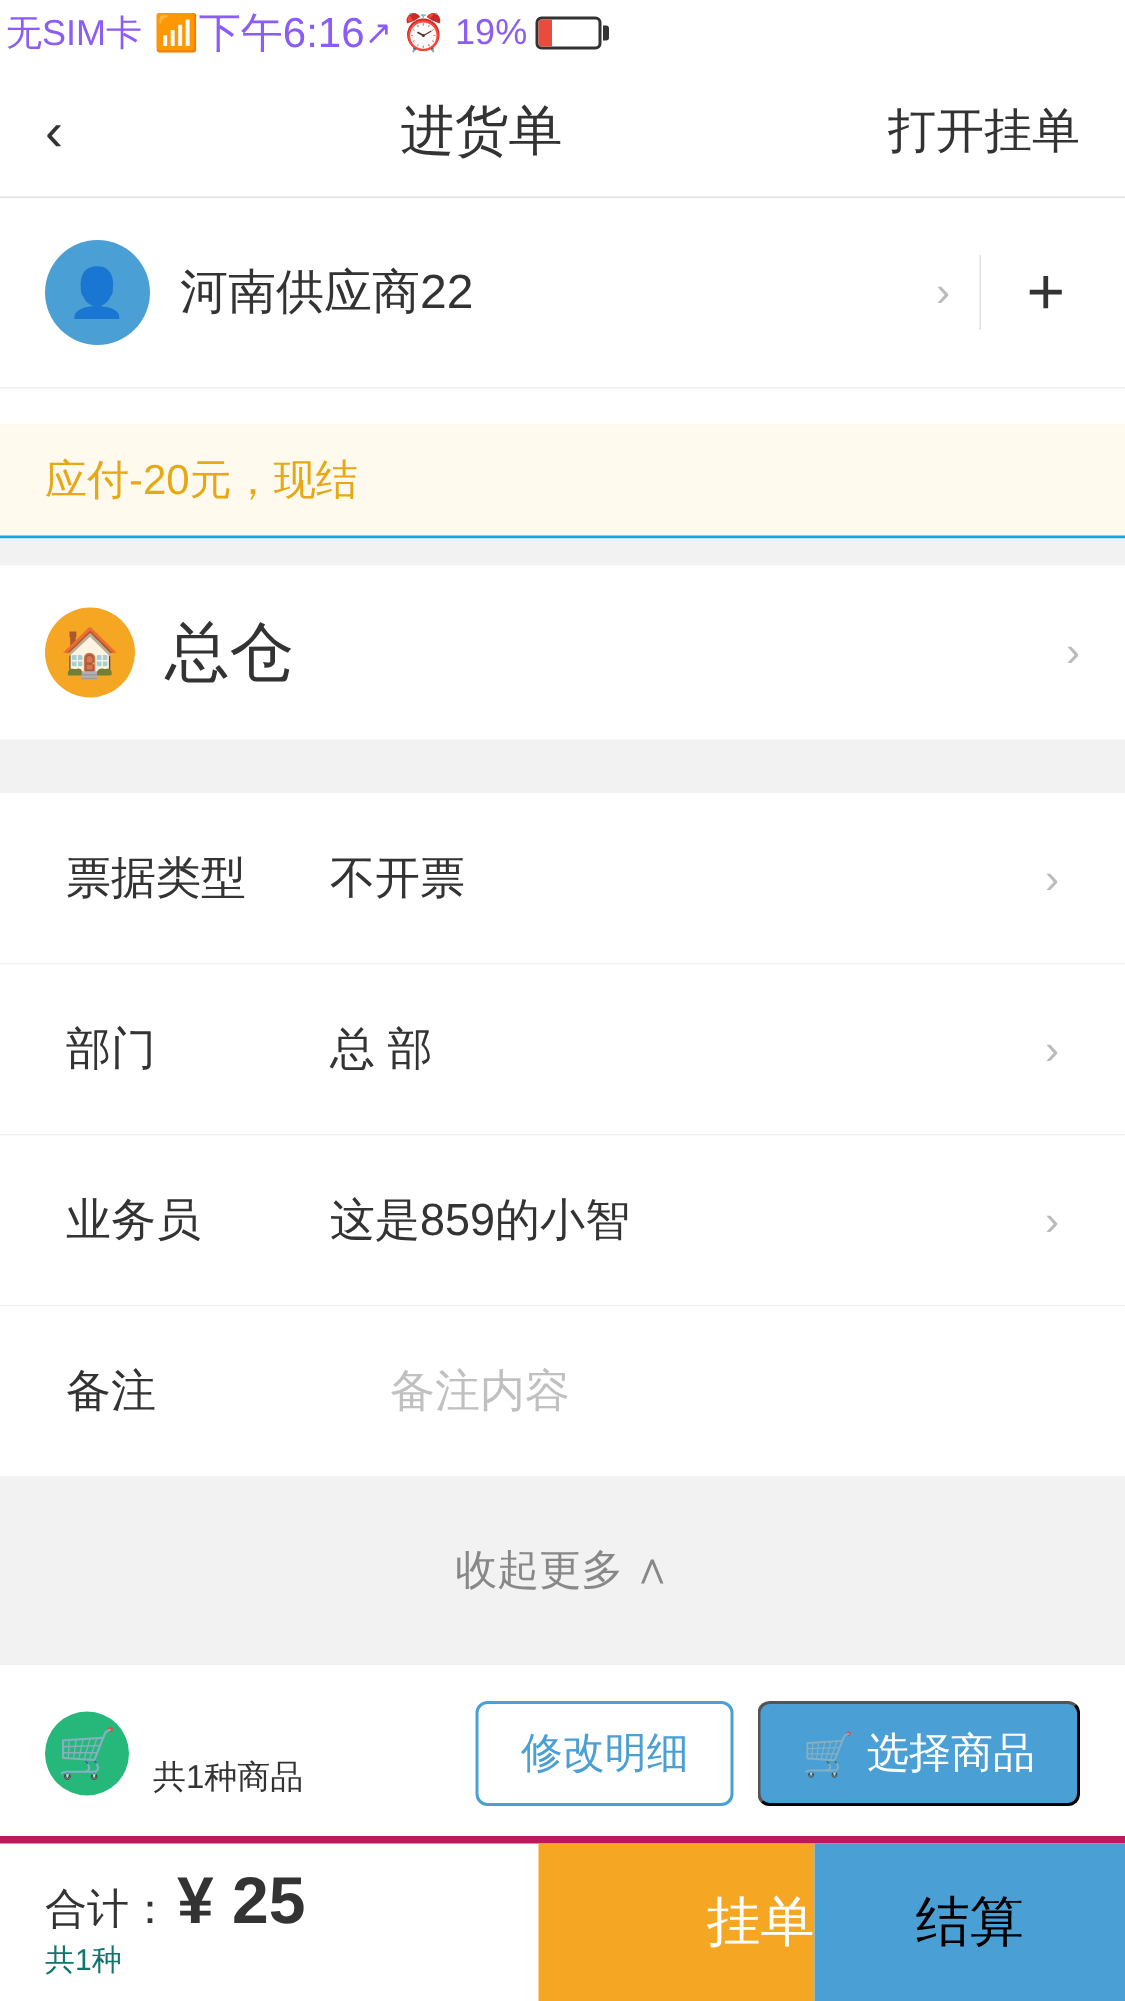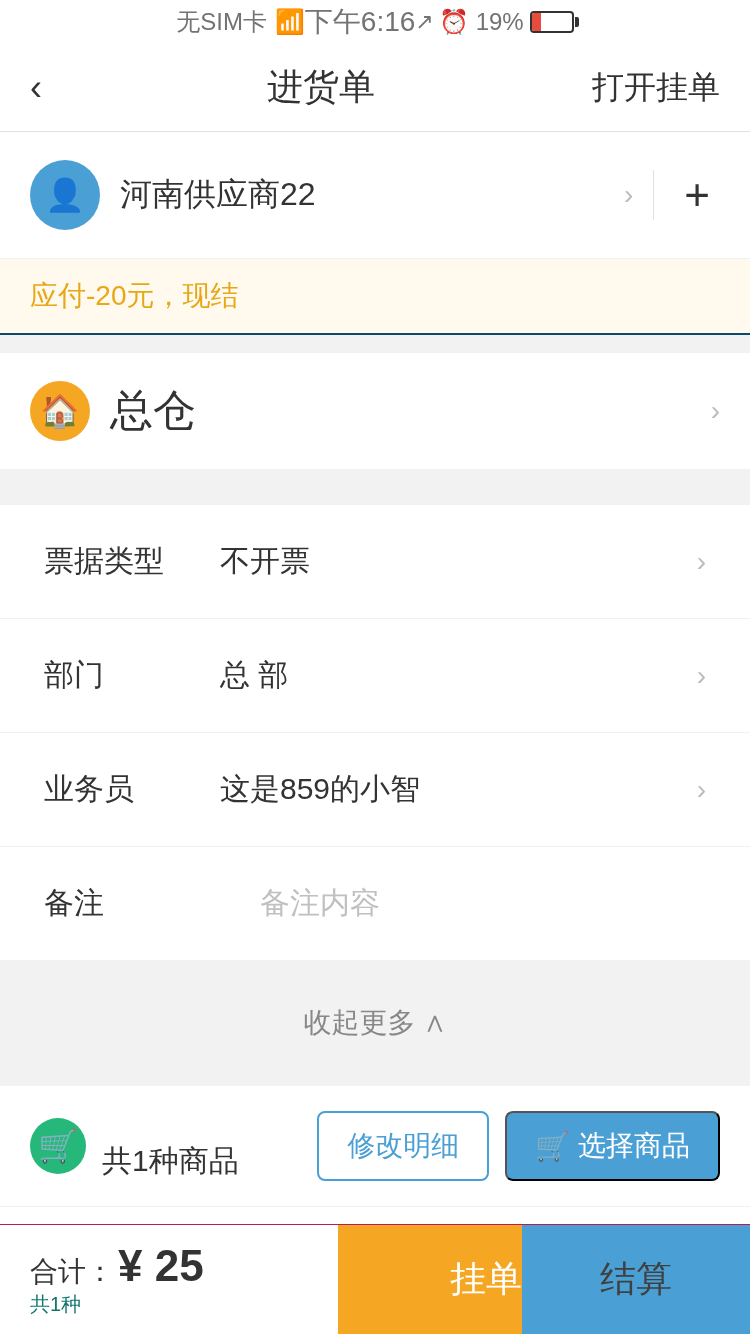--- a/index.html
+++ b/index.html
@@ -14,24 +14,24 @@
       position: relative;
       overflow-x: hidden;
     }
 
     
     .status-bar {
       height: 44px;
       background: #fff;
       display: flex;
       align-items: center;
-      justify-content: center;
-      padding: 0 20px;
+      justify-content: flex-start;
+      padding: 0 4px;
       font-size: 24px;
-      color: #737373;
+      color: #8b5cf6;
     }
     .status-left { display: flex; align-items: center; gap: 8px; }
     .status-center { font-size: 28px; font-weight: 500; }
     .status-right { display: flex; align-items: center; gap: 6px; font-size: 24px; }
     .battery-icon {
       width: 44px; height: 22px; border: 2px solid #333; border-radius: 4px; position: relative; display: inline-flex; align-items: center;
     }
     .battery-icon::after {
       content: ''; position: absolute; right: -7px; top: 50%; transform: translateY(-50%);
       width: 4px; height: 10px; background: #333; border-radius: 0 2px 2px 0;
@@ -89,21 +89,22 @@
     .add-btn {
       font-size: 44px; color: #333; cursor: pointer; padding: 0 10px;
     }
 
     
     .notice-bar {
       background: #fff9ee;
       padding: 18px 30px;
       font-size: 28px;
       color: #e6a817;
-      border-bottom: 2px solid #0c4a6e;
+      border-bottom: 2px solid #0ea5e9;
+      margin-top: 24px;
     }
 
     
     .row-item {
       display: flex;
       align-items: center;
       padding: 28px 30px;
       background: #fff;
       border-bottom: 1px solid #f0f0f0;
       cursor: pointer;
@@ -147,21 +148,21 @@
       align-items: center;
       padding: 24px 30px;
       background: #fff;
       border-bottom: 1px solid #f0f0f0;
     }
     .products-icon {
       width: 56px; height: 56px; border-radius: 50%; background: #26b87a;
       display: flex; align-items: center; justify-content: center;
       margin-right: 16px; flex-shrink: 0;
     }
-    .products-count { flex: 1; font-size: 30px; color: #333; margin-top: 31px; }
+    .products-count { flex: 1; font-size: 22px; color: #333; margin-top: 31px; }
     .btn-outline {
       border: 2px solid #4a9fd4; border-radius: 8px;
       padding: 14px 28px; font-size: 28px; color: #4a9fd4;
       background: #fff; cursor: pointer; margin-right: 16px;
     }
     .btn-primary {
       border-radius: 8px; padding: 14px 28px; font-size: 28px;
       color: #fff; background: #4a9fd4; cursor: pointer;
       display: flex; align-items: center; gap: 8px;
     }
@@ -187,41 +188,41 @@
       color: #999; font-size: 32px; cursor: pointer; padding: 0 10px;
     }
 
     
     .footer {
       position: fixed;
       bottom: 0; left: 0; width: 750px;
       height: 110px;
       display: flex;
       background: #fff;
-      border-top: 1px solid #be185d;
+      border-top: 5px solid #be185d;
     }
     .footer-total {
       flex: 1;
       display: flex;
       flex-direction: column;
       justify-content: center;
       padding: 0 30px;
     }
     .footer-total-label { font-size: 28px; color: #333; }
     .footer-total-amount { font-size: 44px; font-weight: 600; color: #333; }
     .footer-total-count { font-size: 20px; color: #0f766e; }
     .footer-hang {
       width: 184px; background: #f5a623;
       display: flex; align-items: center; justify-content: flex-end;
       font-size: 36px; color: #fff; cursor: pointer;
     }
     .footer-checkout {
-      width: 228px; background: #4a9fd4;
-      display: flex; align-items: center; justify-content: center;
-      font-size: 36px; color: #404040; cursor: pointer;
+      width: 207px; background: #4a9fd4;
+      display: flex; align-items: center; justify-content: center;
+      font-size: 36px; color: #000000; cursor: pointer;
     }
 
     
     .wifi-icon { font-size: 24px; }
     
     .loc-icon { font-size: 22px; }
   </style>
 </head>
 <body>
 

